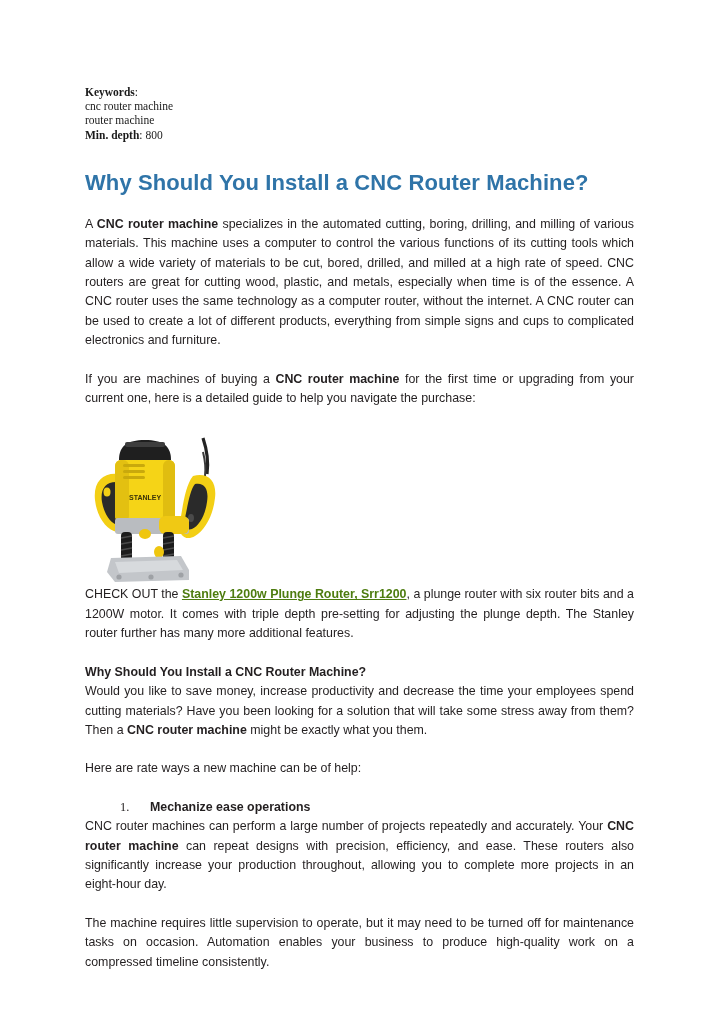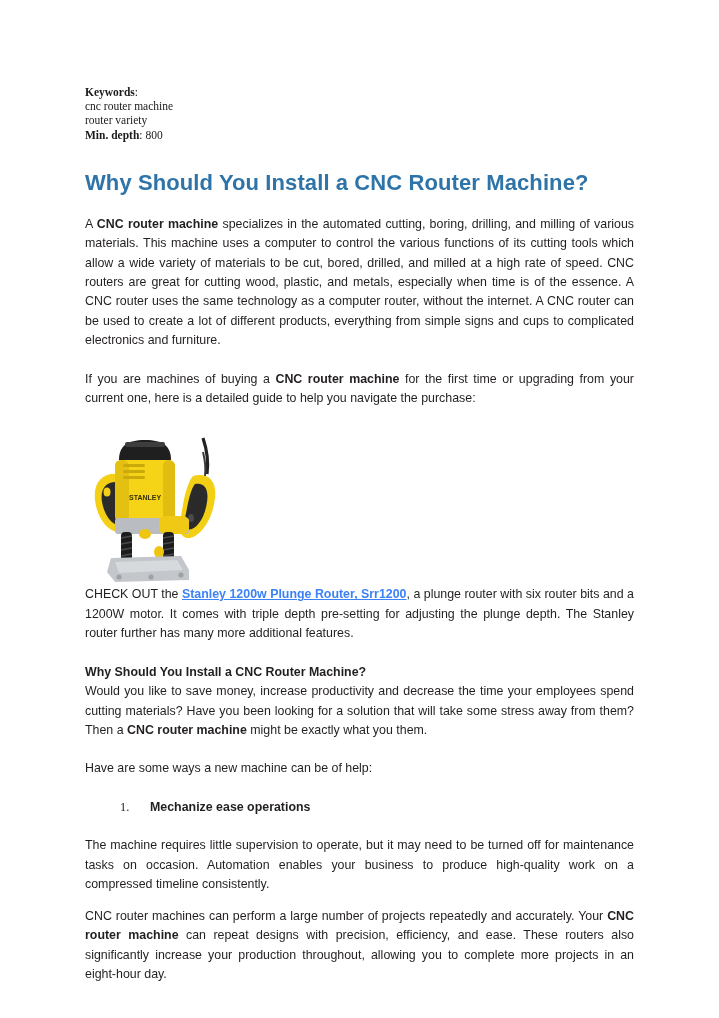--- a/index.html
+++ b/index.html
@@ -65,21 +65,21 @@
 
   .sub-head {
     font-size: 12.4px;
     line-height: 19.4px;
     font-weight: bold;
     color: #231f20;
     margin-top: 19px;
   }
 
   a.doc-link {
-    color: #3b82f6;
+    color: #4d7c0f;
     font-weight: bold;
   }
 
   
   .num-list {
     margin-top: 19px;
     display: flex;
     align-items: baseline;
   }
   .num-marker {
@@ -106,21 +106,21 @@
 </style>
 </head>
 <body>
 
 <div class="page">
   <div class="content">
 
     <div class="meta-block">
       <div class="meta-line"><b>Keywords</b>:</div>
       <div class="meta-line">cnc router machine</div>
-      <div class="meta-line">router variety</div>
+      <div class="meta-line">router machine</div>
       <div class="meta-line"><b>Min. depth</b>: <span>800</span></div>
     </div>
 
     <h1 class="doc-title">Why Should You Install a CNC Router Machine?</h1>
 
     <p class="para"><span>A </span><b>CNC router machine</b><span> specializes in the automated cutting, boring, drilling, and milling of various materials. This machine uses a computer to control the various functions of its cutting tools which allow a wide variety of materials to be cut, bored, drilled, and milled at a high rate of speed. CNC routers are great for cutting wood, plastic, and metals, especially when time is of the essence. A CNC router uses the same technology as a computer router, without the internet. A CNC router can be used to create a lot of different products, everything from simple signs and cups to complicated electronics and furniture.</span></p>
 
     <p class="para"><span>If you are machines of buying a </span><b>CNC router machine</b><span> for the first time or upgrading from your current one, here is a detailed guide to help you navigate the purchase:</span></p>
 
     <div class="figure">
@@ -177,25 +177,25 @@
         <circle cx="96" cy="145" r="2.6" fill="#9ea1a5"></circle>
       </svg>
     </div>
 
     <p class="para tight"><span>CHECK OUT the </span><a class="doc-link" href="#">Stanley 1200w Plunge Router, Srr1200</a><span>, a plunge router with six router bits and a 1200W motor. It comes with triple depth pre-setting for adjusting the plunge depth. The Stanley router further has many more additional features.</span></p>
 
     <div class="sub-head">Why Should You Install a CNC Router Machine?</div>
 
     <p class="para tight"><span>Would you like to save money, increase productivity and decrease the time your employees spend cutting materials? Have you been looking for a solution that will take some stress away from them? Then a </span><b>CNC router machine</b><span> might be exactly what you them.</span></p>
 
-    <p class="para">Have are some ways a new machine can be of help:</p>
+    <p class="para">Here are rate ways a new machine can be of help:</p>
 
     <div class="num-list">
       <span class="num-marker">1.</span>
       <span class="num-text">Mechanize ease operations</span>
     </div>
 
+    <p class="para tight"><span>CNC router machines can perform a large number of projects repeatedly and accurately. Your </span><b>CNC router machine</b><span> can repeat designs with precision, efficiency, and ease. These routers also significantly increase your production throughout, allowing you to complete more projects in an eight-hour day.</span></p>
+
     <p class="para">The machine requires little supervision to operate, but it may need to be turned off for maintenance tasks on occasion. Automation enables your business to produce high-quality work on a compressed timeline consistently.</p>
-
-    <p class="para tight"><span>CNC router machines can perform a large number of projects repeatedly and accurately. Your </span><b>CNC router machine</b><span> can repeat designs with precision, efficiency, and ease. These routers also significantly increase your production throughout, allowing you to complete more projects in an eight-hour day.</span></p>
 
   </div>
 </div>
 
 </body></html>

